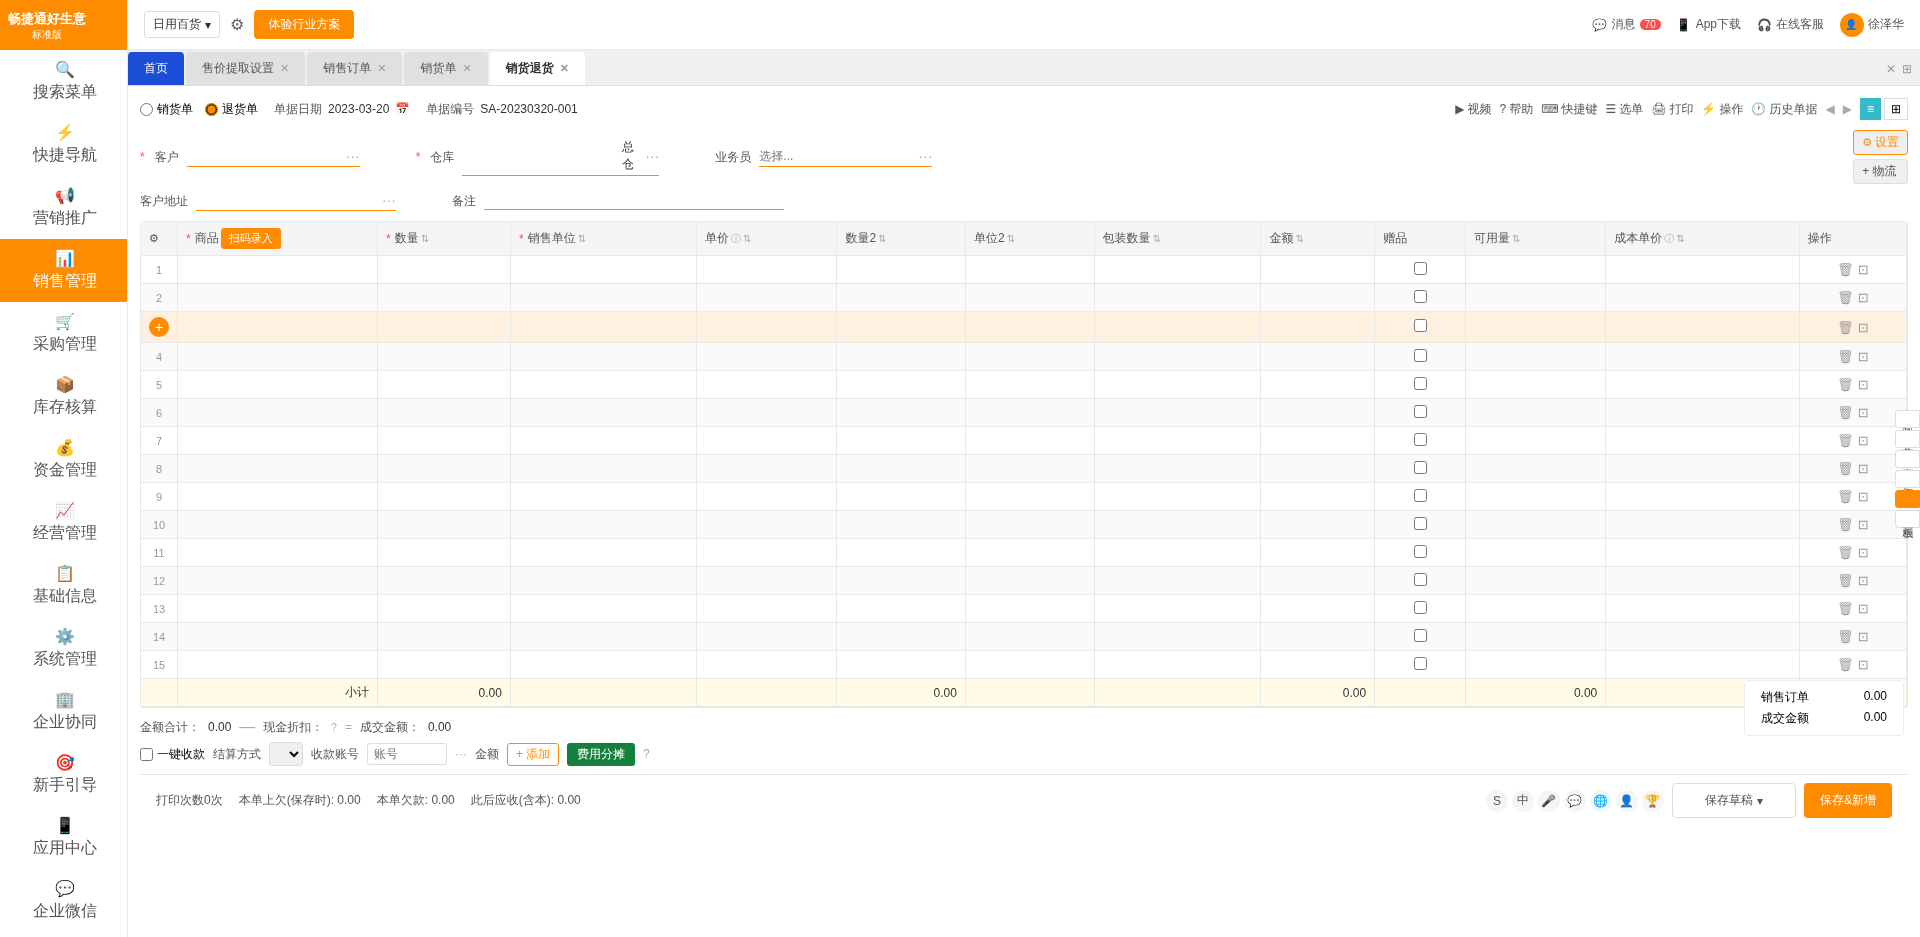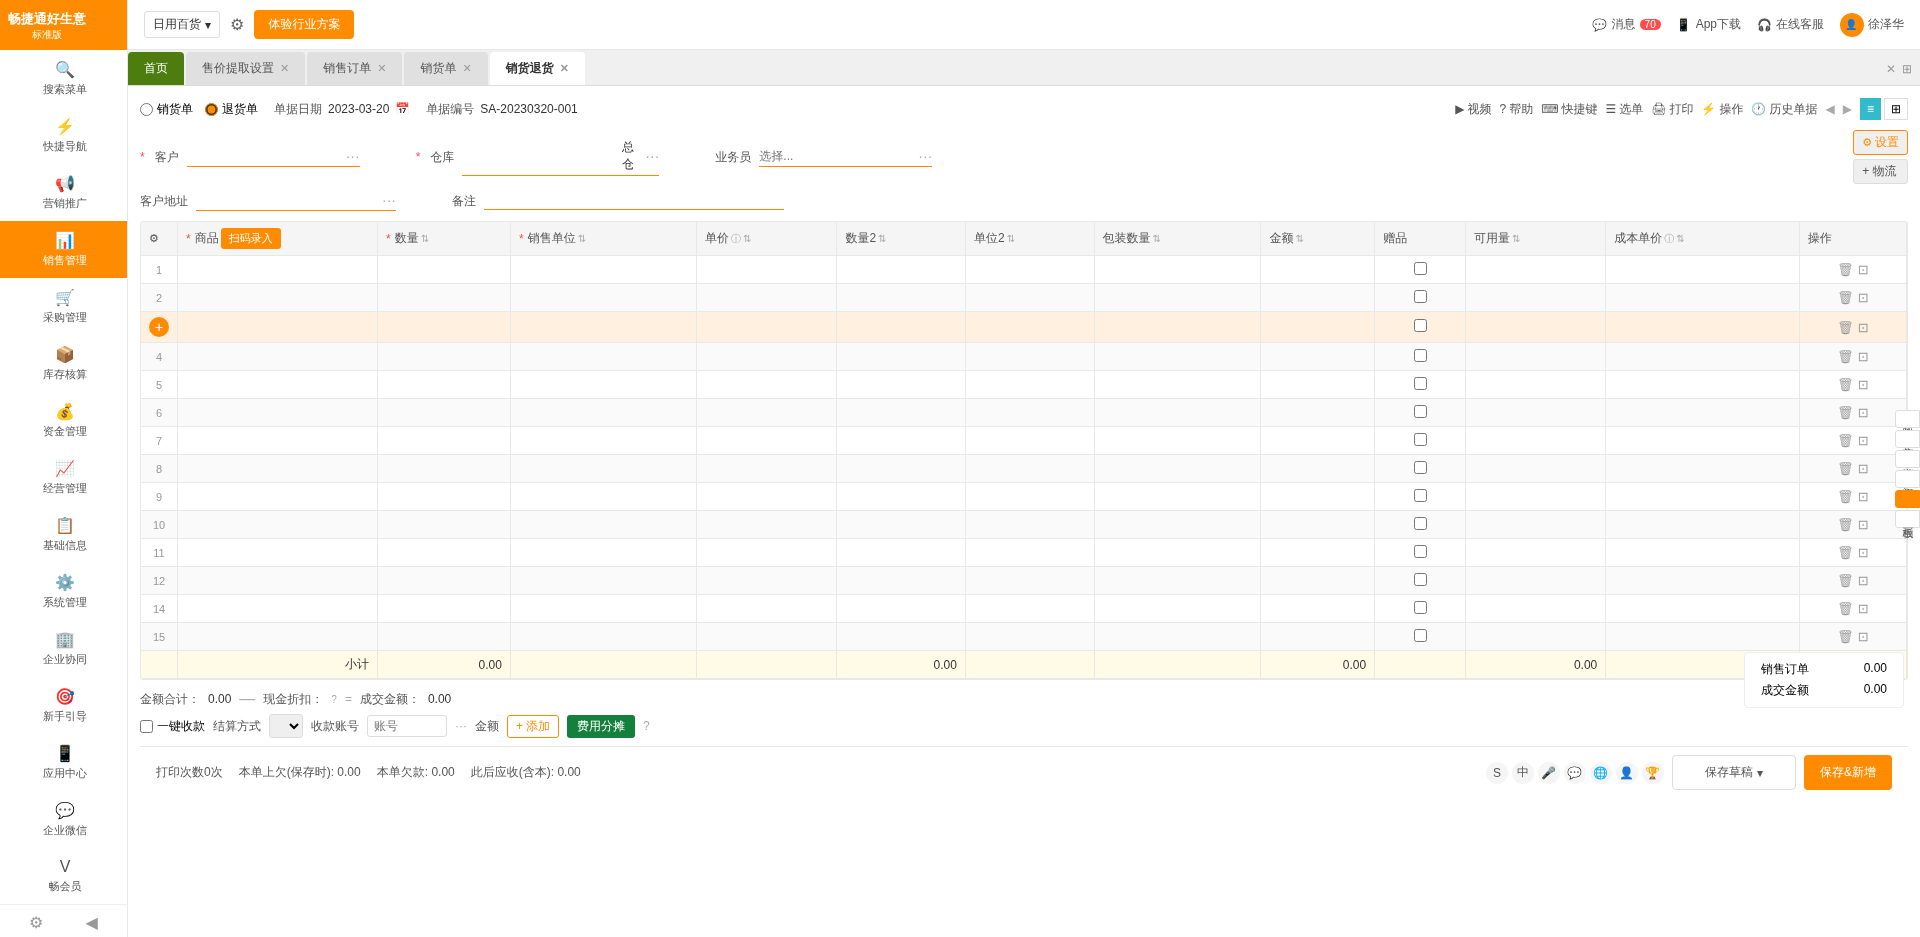--- a/index.html
+++ b/index.html
@@ -4,21 +4,21 @@
   <style>
     * { box-sizing: border-box; margin: 0; padding: 0; font-family: 'Microsoft YaHei', '微软雅黑', sans-serif; font-size: 12px; }
     body { display: flex; height: 937px; overflow: hidden; background: #f5f5f5; }
 
     
     .sidebar { width: 128px; background: #fff; display: flex; flex-direction: column; border-right: 1px solid #e8e8e8; flex-shrink: 0; }
     .sidebar-logo { background: #ff8c00; padding: 10px 8px; display: flex; align-items: flex-start; gap: 6px; height: 50px; }
     .sidebar-item { display: flex; flex-direction: column; align-items: center; padding: 10px 4px; cursor: pointer; color: #555; gap: 3px; border-left: 3px solid transparent; }
     .sidebar-item.active { background: #ff8c00; color: #fff; border-left-color: #ff8c00; }
     .sidebar-item .icon { font-size: 16px; }
-    .sidebar-item .label { font-size: 11px; text-align: center; }
+    .sidebar-item .label { font-size: 16px; text-align: center; }
     .sidebar-bottom { margin-top: auto; display: flex; align-items: center; justify-content: space-around; padding: 8px; border-top: 1px solid #eee; }
     .sidebar-bottom-btn { color: #999; font-size: 16px; cursor: pointer; }
 
     
     .main { flex: 1; display: flex; flex-direction: column; overflow: hidden; }
 
     
     .topbar { height: 50px; background: #fff; display: flex; align-items: center; justify-content: space-between; padding: 0 16px; border-bottom: 1px solid #e8e8e8; flex-shrink: 0; }
     .topbar-left { display: flex; align-items: center; gap: 10px; }
     .topbar-select { border: 1px solid #ddd; padding: 4px 8px; border-radius: 3px; color: #333; font-size: 12px; display: flex; align-items: center; gap: 4px; cursor: pointer; }
@@ -27,21 +27,21 @@
     .topbar-right { display: flex; align-items: center; gap: 16px; color: #555; font-size: 12px; }
     .topbar-right-item { display: flex; align-items: center; gap: 4px; cursor: pointer; }
     .badge { background: #ff4d4f; color: #fff; border-radius: 10px; padding: 0 5px; font-size: 10px; min-width: 18px; text-align: center; }
     .avatar { width: 24px; height: 24px; background: #ff8c00; border-radius: 50%; display: flex; align-items: center; justify-content: center; color: #fff; font-size: 10px; }
 
     
     .tabs { display: flex; align-items: center; background: #f0f0f0; border-bottom: 1px solid #ddd; flex-shrink: 0; padding-top: 2px; }
     .tab { padding: 8px 16px; cursor: pointer; color: #555; display: flex; align-items: center; gap: 6px; border-radius: 4px 4px 0 0; margin-right: 2px; font-size: 12px; background: #e0e0e0; }
     .tab.active { background: #fff; color: #333; font-weight: bold; }
     .tab .close { color: #999; font-size: 11px; cursor: pointer; }
-    .tab.home { background: #4d7c0f; color: #fff; }
+    .tab.home { background: #1d4ed8; color: #fff; }
     .tabs-end { margin-left: auto; display: flex; align-items: center; gap: 6px; padding-right: 8px; color: #999; font-size: 14px; cursor: pointer; }
 
     
     .content { flex: 1; overflow-y: auto; padding: 12px; background: #fff; }
 
     
     .form-header { display: flex; align-items: center; gap: 16px; margin-bottom: 10px; flex-wrap: wrap; }
     .radio-group { display: flex; align-items: center; gap: 12px; }
     .radio-item { display: flex; align-items: center; gap: 4px; cursor: pointer; }
     .radio-item input[type="radio"] { accent-color: #ff8c00; }
@@ -674,20 +674,40 @@
               <td></td>
               <td></td>
               <td>
                 <div class="action-icons">
                   <span class="action-icon">🗑</span>
                   <span class="action-icon">⊡</span>
                 </div>
               </td>
             </tr>
           <tr>
+              <td class="row-num">13</td>
+              <td></td>
+              <td></td>
+              <td></td>
+              <td></td>
+              <td></td>
+              <td></td>
+              <td></td>
+              <td></td>
+              <td class="checkbox-cell"><input type="checkbox" style=""></td>
+              <td></td>
+              <td></td>
+              <td>
+                <div class="action-icons">
+                  <span class="action-icon">🗑</span>
+                  <span class="action-icon">⊡</span>
+                </div>
+              </td>
+            </tr>
+          <tr>
               <td class="row-num">14</td>
               <td></td>
               <td></td>
               <td></td>
               <td></td>
               <td></td>
               <td></td>
               <td></td>
               <td></td>
               <td class="checkbox-cell"><input type="checkbox" style=""></td>

